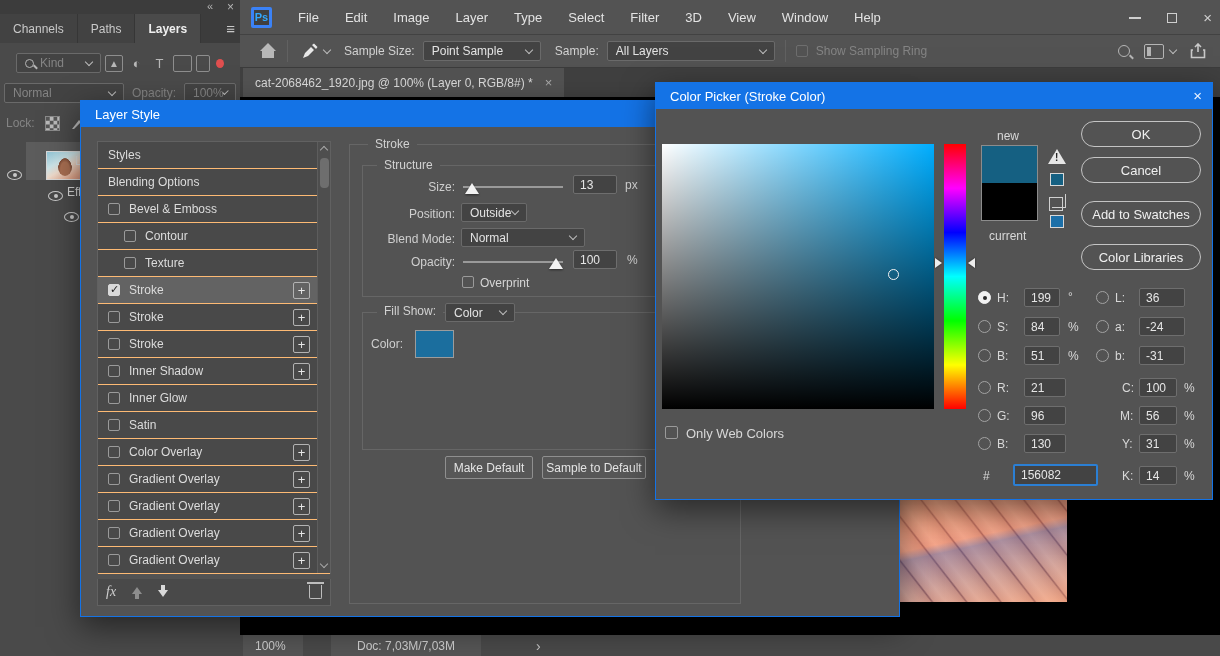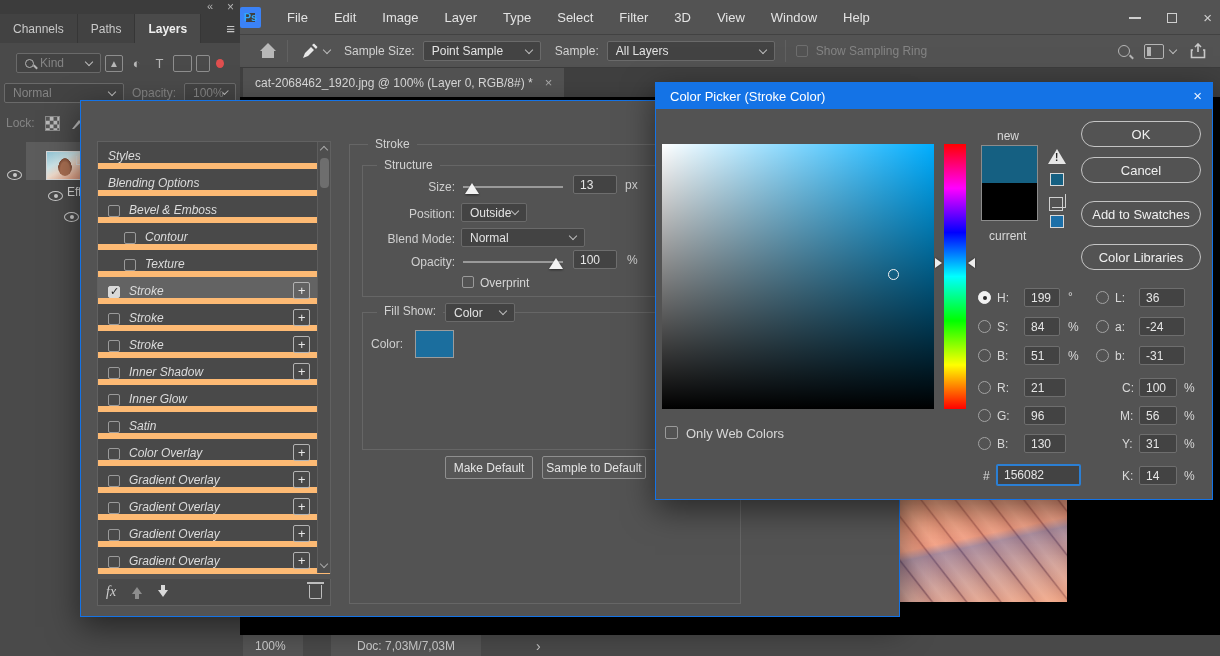--- a/index.html
+++ b/index.html
@@ -5,21 +5,21 @@
   * { margin:0; padding:0; box-sizing:border-box; }
   html,body { background:#2a2a2a; }
   body { font-family:"Liberation Sans","DejaVu Sans",sans-serif; }
   .app { position:relative; width:1220px; height:656px; background:#000; overflow:hidden;
          color:#d6d6d6; font-size:12px; -webkit-font-smoothing:antialiased; }
   .abs { position:absolute; }
 
   
   .menubar { left:240px; top:0; width:980px; height:35px; background:#535353;
              border-bottom:1px solid #424242; display:flex; align-items:center; }
-  .ps-logo { width:21px; height:21px; background:#404040; border:6px solid #3b82f6;
+  .ps-logo { width:21px; height:21px; margin-left:11px; background:#404040; border:3px solid #3b82f6;
              color:#31a8ff; font-size:11px; font-weight:bold; display:flex; align-items:center;
              justify-content:center; border-radius:2px; }
   .menu-items { display:flex; margin-left:26px; gap:26px; font-size:13px; color:#e3e3e3; }
   .menu-item { cursor:default; }
   .win-controls { position:absolute; right:8px; top:0; height:35px; display:flex; align-items:center; gap:26px; }
   .win-min { width:12px; height:2px; background:#cfcfcf; }
   .win-max { width:10px; height:10px; border:1.5px solid #cfcfcf; }
   .win-close { color:#cfcfcf; font-size:15px; line-height:10px; }
 
   
@@ -94,22 +94,22 @@
   
   .dialog { background:#535353; border:1px solid #1473e6; box-shadow:0 10px 30px rgba(0,0,0,0.5); }
   .dlg-title { position:absolute; left:0; top:0; right:0; height:26px; background:#1473e6; color:#fff;
                font-size:13px; display:flex; align-items:center; padding:0 14px; }
   .dlg-close { position:absolute; right:10px; top:4px; color:#eaf2ff; font-size:15px; }
 
   
   .ls-dialog { left:80px; top:100px; width:820px; height:517px; z-index:10; }
   .styles-list { position:absolute; left:16px; top:40px; width:234px; height:433px;
                  border:1px solid #616161; background:#494949; }
-  .style-row { height:27px; border-bottom:6px solid #fdba74; display:flex; align-items:flex-end;
-               padding:0 10px; color:#dcdcdc; position:relative;font-style:italic; }
+  .style-row { height:27px; border-bottom:1px solid #fdba74; display:flex; align-items:center;
+               padding:0 10px; color:#dcdcdc; position:relative; }
   .style-row.selected { background:#636363; }
   .style-row .cb { margin-right:9px; }
   .style-row.indent { padding-left:26px; }
   .plusbtn { position:absolute; right:20px; top:5px; width:17px; height:17px; border:1px solid #b3b3b3;
              border-radius:2px; color:#e8e8e8; font-size:13px; display:flex; align-items:center;
              justify-content:center; line-height:1; }
   .vscroll { position:absolute; right:0; top:0; bottom:0; width:13px; background:#4e4e4e;
              border-left:1px solid #5d5d5d; }
   .vthumb { position:absolute; left:2px; top:16px; width:9px; height:30px; background:#6e6e6e; border-radius:4px; }
   .schev { position:absolute; left:3px; width:6px; height:6px; border-right:1.5px solid #a8a8a8;
@@ -311,20 +311,23 @@
     <div class="status-seg" style="margin-left:3px;min-width:60px;">
       <span>100%</span>
     </div>
     <div class="status-seg" style="margin-left:28px;min-width:150px;justify-content:center;">
       <span>Doc: 7,03M/7,03M</span>
     </div>
     <span style="margin-left:55px;font-size:14px;color:#c4c4c4;">›</span>
   </div>
 
   <div class="abs dialog ls-dialog">
+    <div class="dlg-title">
+      <span>Layer Style</span>
+    </div>
 
     <div class="styles-list">
       <div class="style-row">
           <span>Styles</span>
         </div>
       <div class="style-row">
           <span>Blending Options</span>
         </div>
       <div class="style-row">
           <span class="cb"></span>
@@ -532,21 +535,21 @@
     <div class="radio" style="left:322px;top:326px;"></div>
     <span class="cp-label" style="left:341px;top:326px;">G:</span>
     <input class="num-field" style="left: 368px; top: 323px; width: 42px; height: 19px;" readonly="" value="96">
 
     <div class="radio" style="left:322px;top:354px;"></div>
     <span class="cp-label" style="left:341px;top:354px;">B:</span>
     <input class="num-field" style="left: 368px; top: 351px; width: 42px; height: 19px;" readonly="" value="130">
 
     
     <span class="cp-label" style="left:327px;top:386px;">#</span>
-    <input class="num-field" style="left: 340px; top: 381px; width: 85px; height: 22px; border: 2px solid rgb(43, 127, 212);" readonly="" value="156082">
+    <input class="num-field" style="left: 357px; top: 381px; width: 85px; height: 22px; border: 2px solid rgb(43, 127, 212);" readonly="" value="156082">
 
     
     <div class="radio" style="left:440px;top:208px;"></div>
     <span class="cp-label" style="left:459px;top:208px;">L:</span>
     <input class="num-field" style="left: 483px; top: 205px; width: 46px; height: 19px;" readonly="" value="36">
 
     <div class="radio" style="left:440px;top:237px;"></div>
     <span class="cp-label" style="left:459px;top:237px;">a:</span>
     <input class="num-field" style="left: 483px; top: 234px; width: 46px; height: 19px;" readonly="" value="-24">
 

